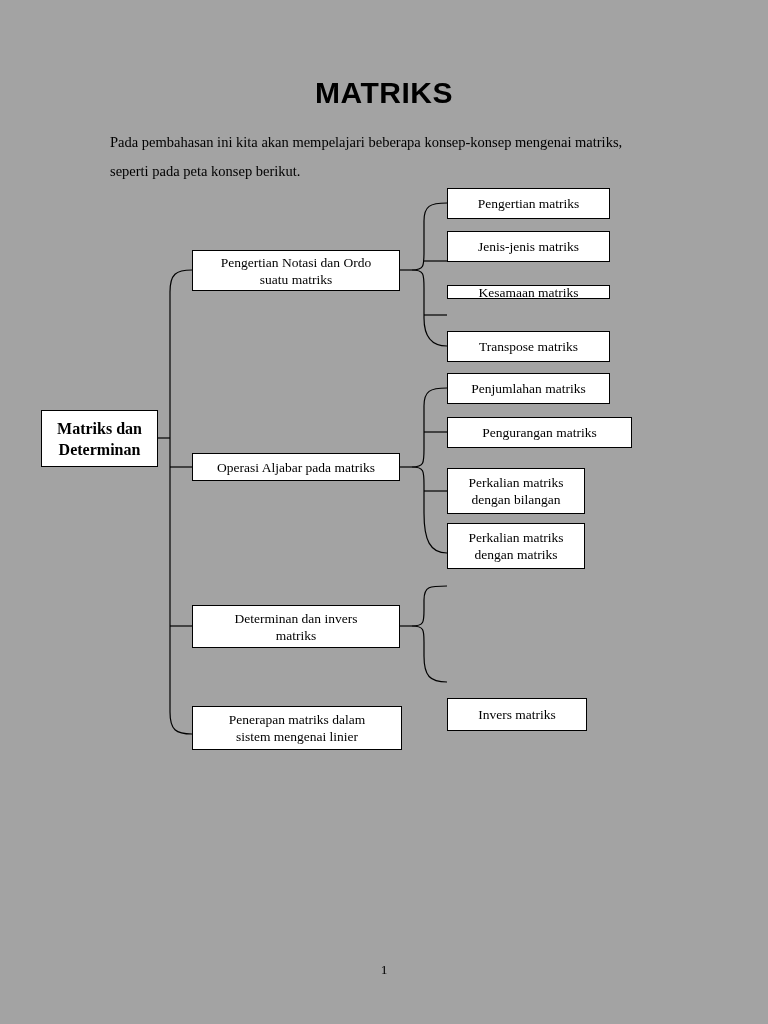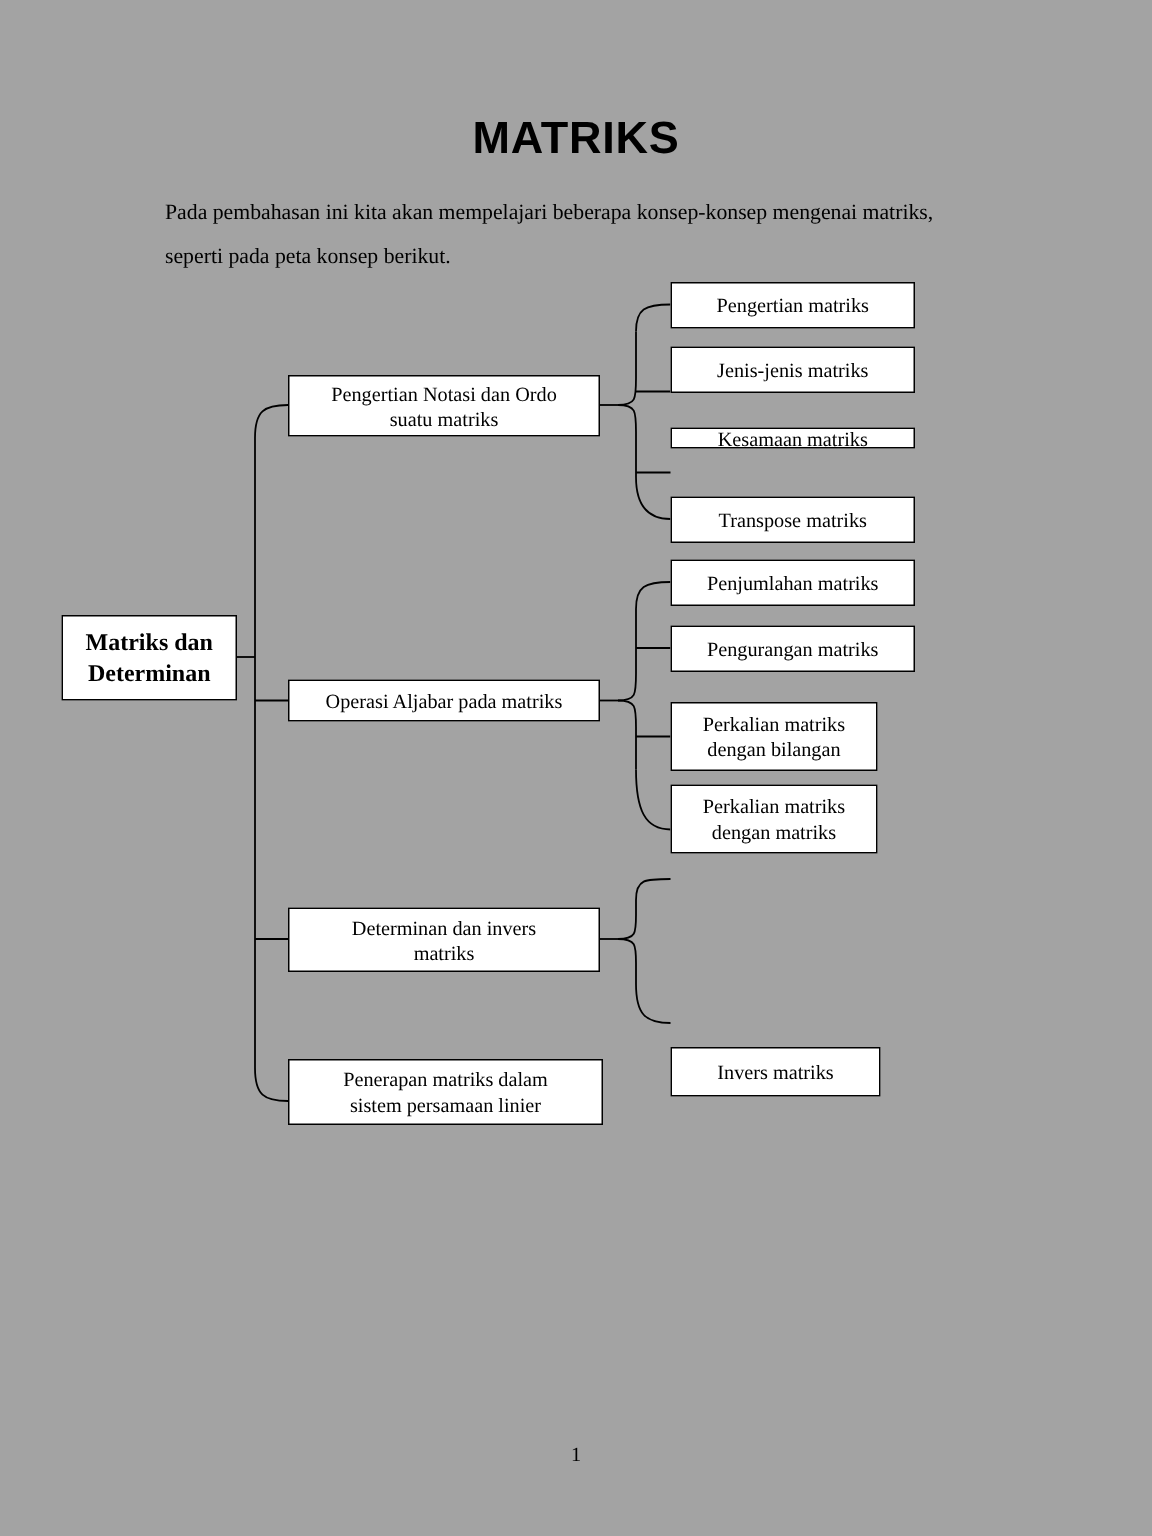--- a/index.html
+++ b/index.html
@@ -164,21 +164,21 @@
       <span>Transpose matriks</span>
     </div>
 
     <div class="node" style="left:192px; top:453px; width:208px; height:28px;">
       <span>Operasi Aljabar pada matriks</span>
     </div>
 
     <div class="node" style="left:447px; top:373px; width:163px; height:31px;">
       <span>Penjumlahan matriks</span>
     </div>
-    <div class="node" style="left:447px; top:417px; width:163px; height:31px;">
+    <div class="node" style="left:447px; top:417px; width:185px; height:31px;">
       <span>Pengurangan matriks</span>
     </div>
     <div class="node" style="left:447px; top:468px; width:138px; height:46px;">
       <div>
         <span>Perkalian matriks</span><br>
         <span>dengan bilangan</span>
       </div>
     </div>
     <div class="node" style="left:447px; top:523px; width:138px; height:46px;">
       <div>
@@ -194,21 +194,21 @@
       </div>
     </div>
 
     <div class="node" style="left:447px; top:666px; width:140px; height:33px;margin-top:32px;">
       <span>Invers matriks</span>
     </div>
 
     <div class="node" style="left:192px; top:706px; width:210px; height:44px;">
       <div>
         <span>Penerapan matriks dalam</span><br>
-        <span>sistem persamaan linier</span>
+        <span>sistem mengenai linier</span>
       </div>
     </div>
 
   </div>
 
   <div class="page-number">1</div>
 
 </div>
 
 </body></html>

